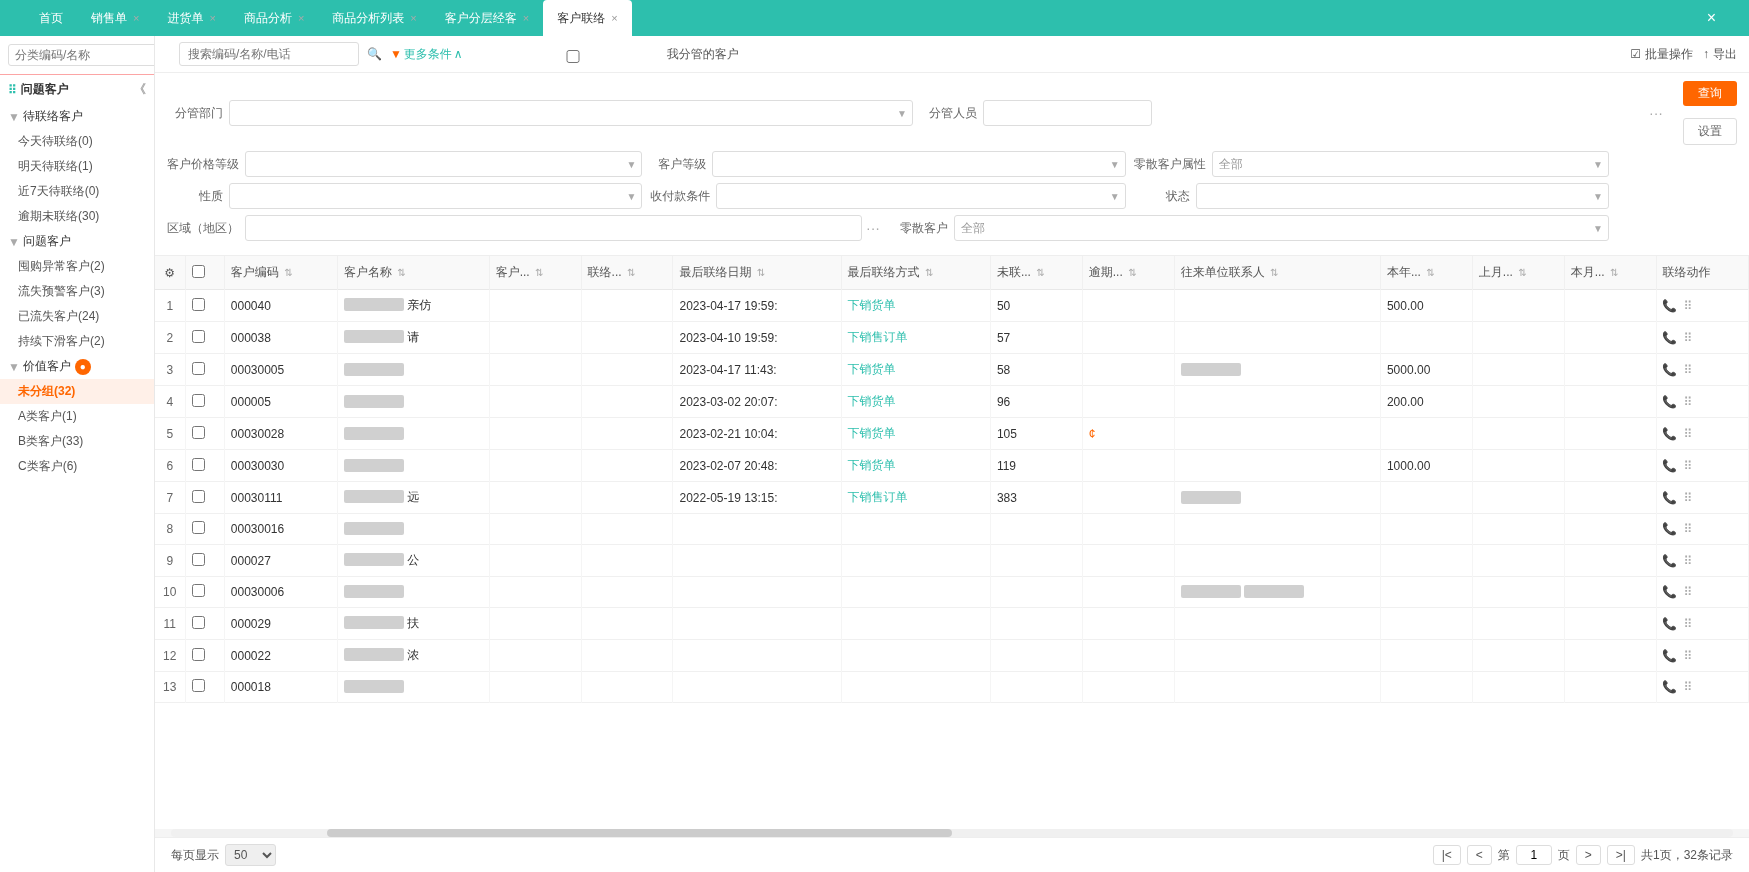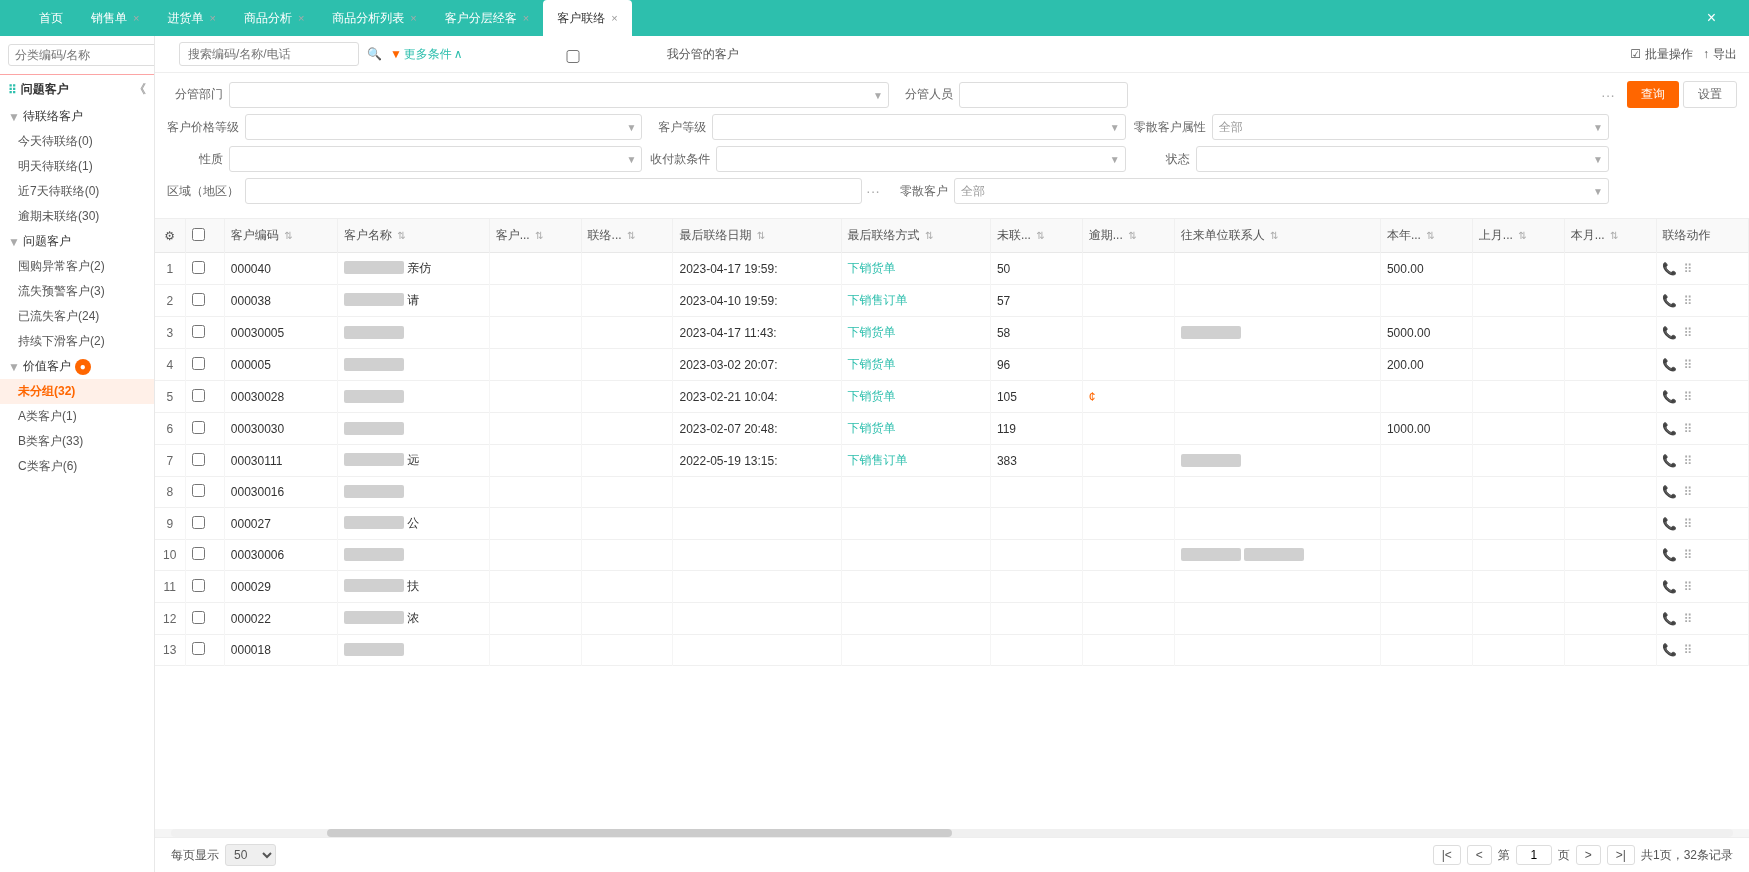--- a/index.html
+++ b/index.html
@@ -224,21 +224,23 @@
       position: absolute;
       right: 6px;
       top: 50%;
       transform: translateY(-50%);
       color: #aaa;
       pointer-events: none;
       font-size: 10px;
     }
     .filter-actions {
       display: flex;
-      gap: 4px;
+      flex-direction: column;
+      gap: 12px;
+      margin-left: 8px;
     }
     .btn-orange {
       background: #f60;
       color: #fff;
       border: none;
       border-radius: 3px;
       padding: 4px 14px;
       cursor: pointer;
       font-size: 12px;
       white-space: nowrap;

